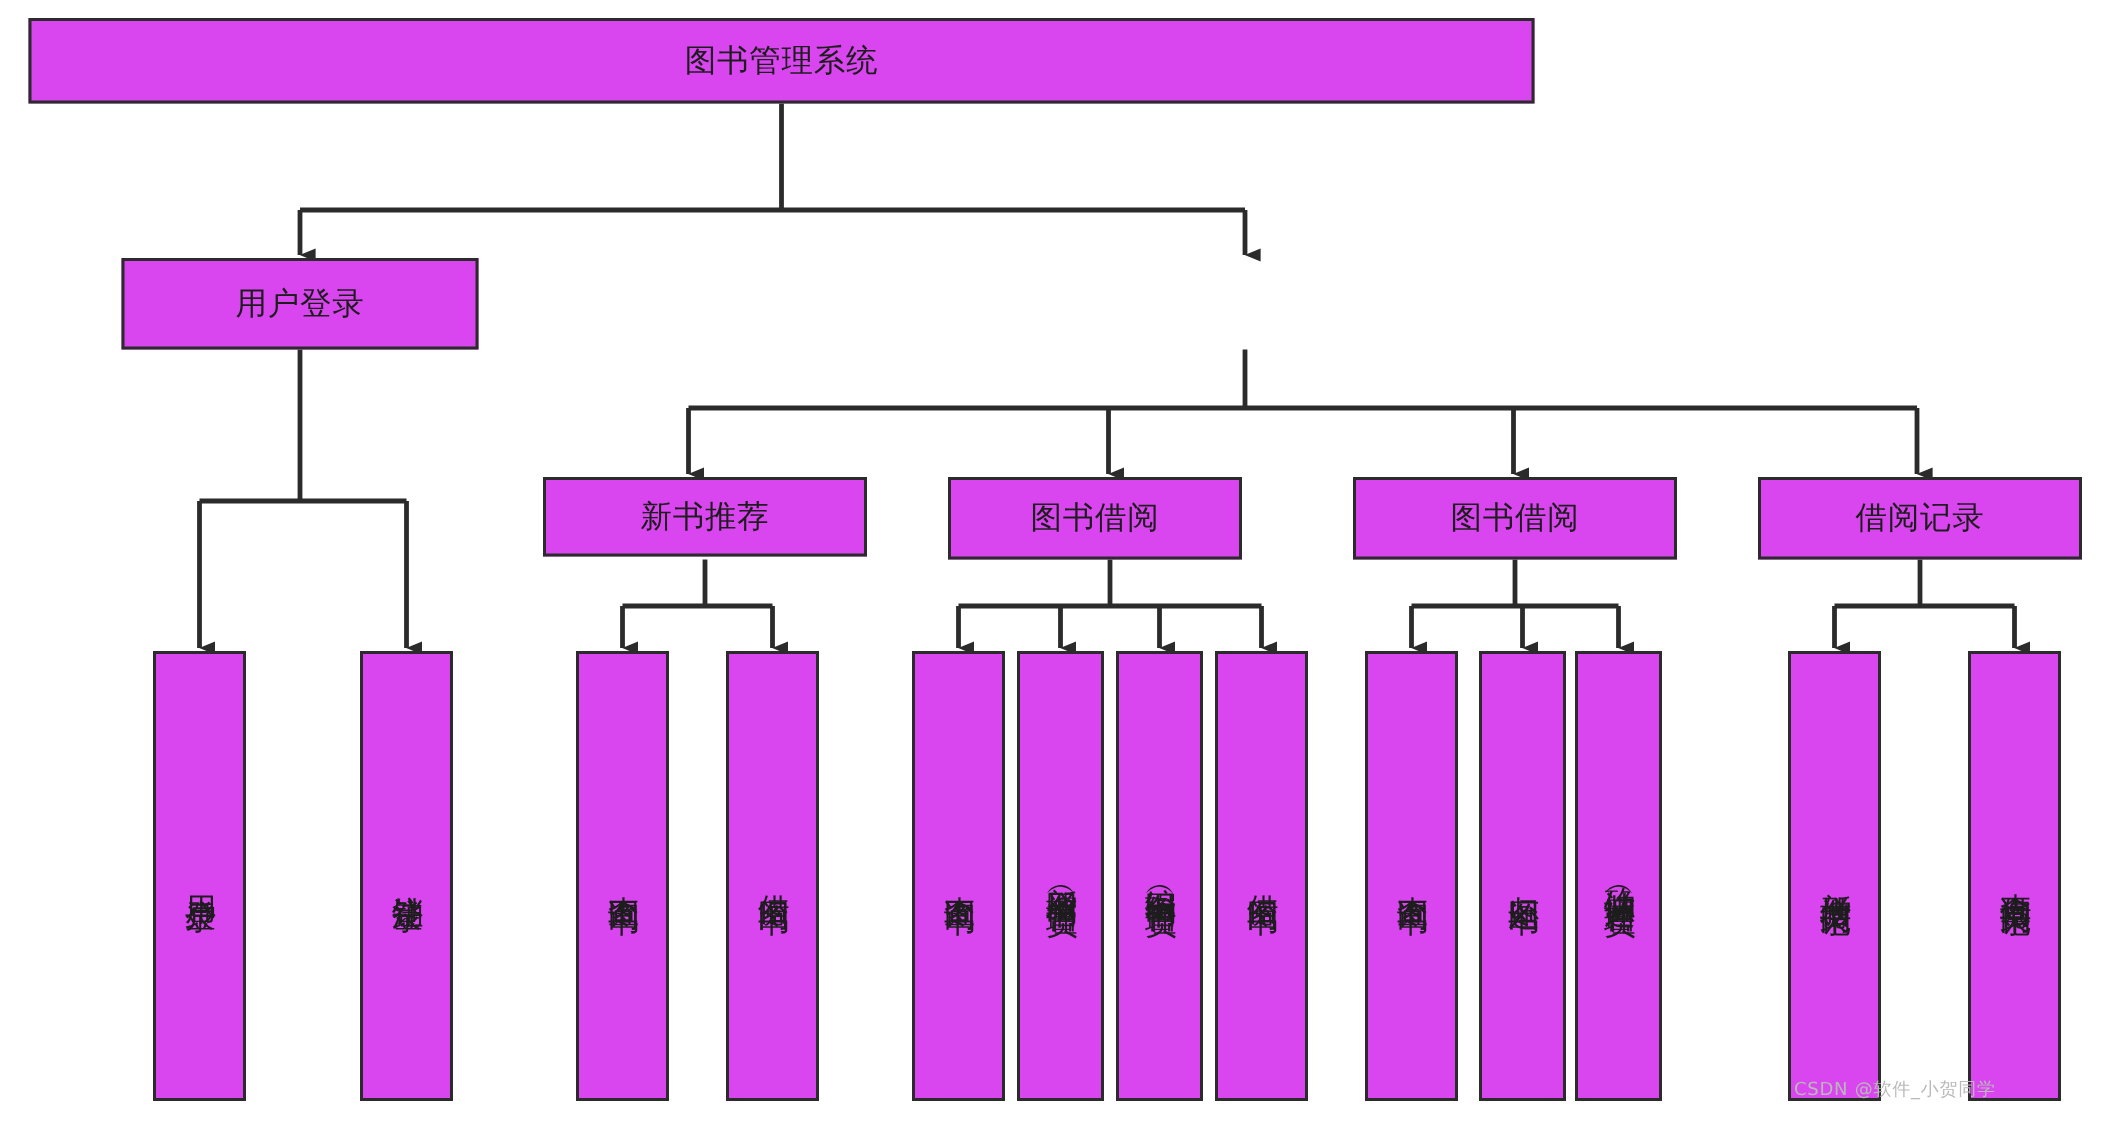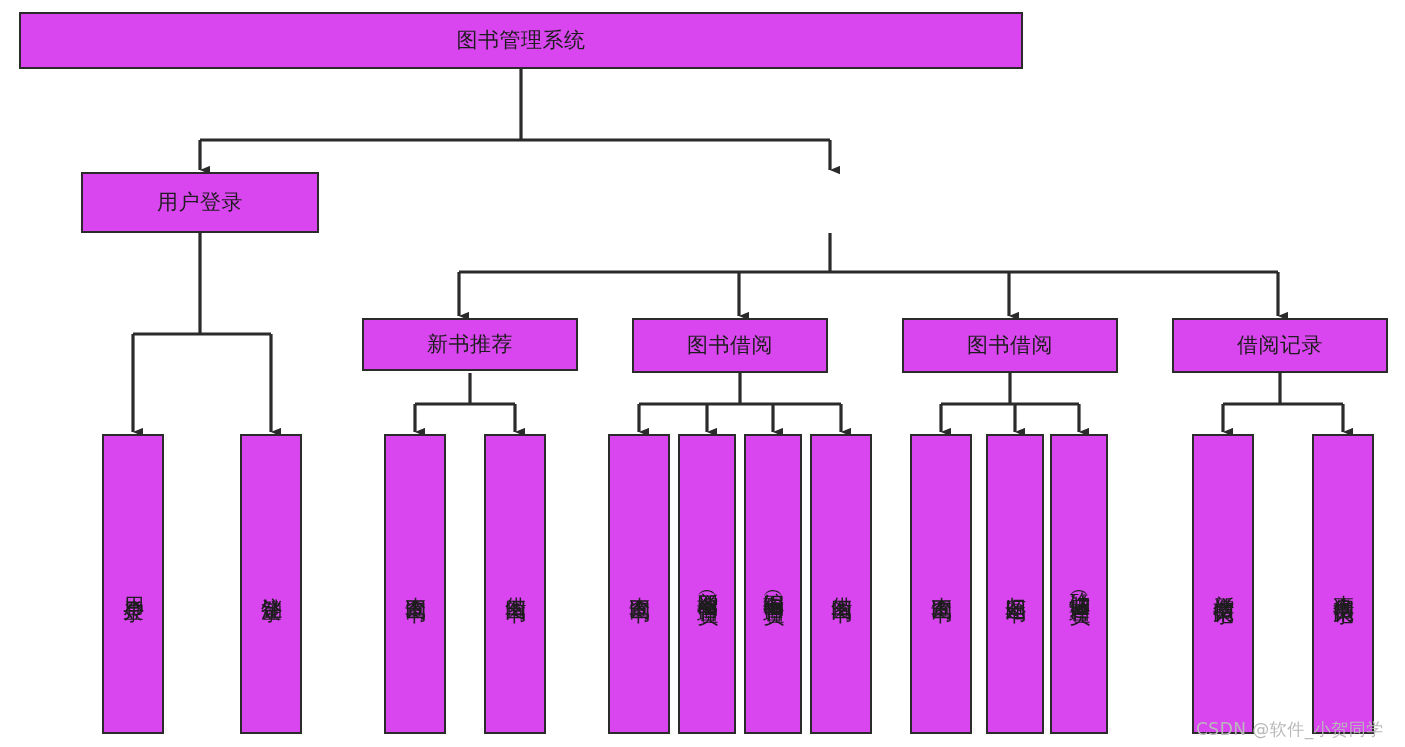--- a/index.html
+++ b/index.html
@@ -48,21 +48,21 @@
     writing-mode: vertical-rl;
     text-orientation: upright;
     font-size: 21px;
     line-height: 1.32;
     letter-spacing: 2px;
     white-space: nowrap;
     color: #1d1d1d;
   }
   .watermark {
     position: absolute;
-    font-size: 17px;
+    font-size: 12px;
     color: #b9b9b9;
     white-space: nowrap;
     letter-spacing: 0.5px;
   }
 </style>
 </head>
 <body>
 
 <div id="canvas">
 

